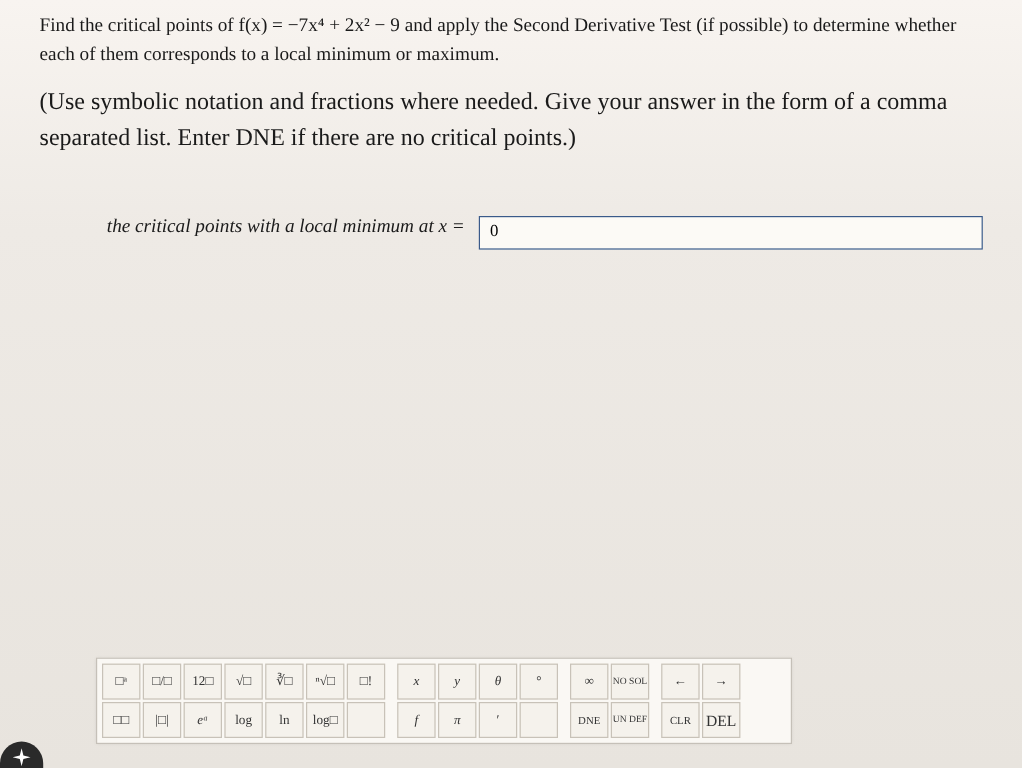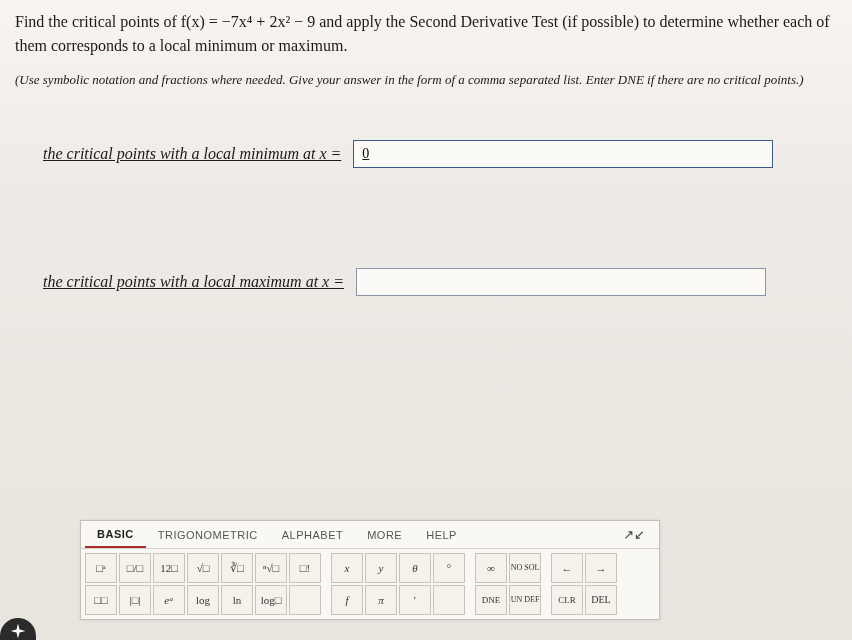--- a/index.html
+++ b/index.html
@@ -10,42 +10,39 @@
     body {
       font-family: Georgia, 'Times New Roman', serif;
       background: #f0ede8;
       width: 852px;
       height: 640px;
       overflow: hidden;
       position: relative;
       color: #1a1a1a;
     }
     .content {
-      padding: 10px 15px;
+      padding: 10px 33px;
       background: linear-gradient(to bottom, #f8f4f0 0%, #eeeae5 30%, #e8e4de 100%);
       height: 100%;
       position: relative;
     }
     .problem-text {
       font-size: 16px;
       line-height: 1.5;
       margin-bottom: 12px;
     }
     .instructions {
-      font-size: 13px;
+      font-size: 20px;
       line-height: 1.5;
       margin-bottom: 50px;
-      font-style: italic;
     }
     .input-row {
       display: flex;
-      align-items: center;
       margin-bottom: 100px;
-      margin-left: 28px;
-      text-decoration: underline;
+      margin-left: 56px;
     }
     .input-row:last-of-type {
       margin-bottom: 60px;
     }
     .input-label {
       font-size: 16px;
       margin-right: 12px;
       white-space: nowrap;
     }
     .answer-input {
@@ -165,34 +162,22 @@
 
 <div class="content">
   <p class="problem-text">Find the critical points of f(x) = −7x⁴ + 2x² − 9 and apply the Second Derivative Test (if possible) to determine whether each of them corresponds to a local minimum or maximum.</p>
   <p class="instructions">(Use symbolic notation and fractions where needed. Give your answer in the form of a comma separated list. Enter DNE if there are no critical points.)</p>
 
   <div class="input-row">
     <span class="input-label italic">the critical points with a local minimum at x =</span>
     <input type="text" class="answer-input" value="0" style="">
   </div>
 
-  <div class="input-row">
-    <span class="input-label italic">the critical points with a local maximum at x =</span>
-    <input type="text" class="answer-input secondary" value="" style="">
-  </div>
 
   <div class="math-palette">
-    <div class="palette-tabs">
-      <div class="tab active">BASIC</div>
-      <div class="tab">TRIGONOMETRIC</div>
-      <div class="tab">ALPHABET</div>
-      <div class="tab">MORE</div>
-      <div class="tab">HELP</div>
-      <div class="expand-icon">↗↙</div>
-    </div>
     <div class="palette-body">
       <div class="button-group group-7x2">
         <button class="palette-btn">□ᵃ</button>
         <button class="palette-btn">□/□</button>
         <button class="palette-btn">12□</button>
         <button class="palette-btn">√□</button>
         <button class="palette-btn">∛□</button>
         <button class="palette-btn">ⁿ√□</button>
         <button class="palette-btn">□!</button>
         <button class="palette-btn">□□</button>
@@ -219,21 +204,21 @@
         <button class="palette-btn">∞</button>
         <button class="palette-btn small-stack">NO SOL</button>
         <button class="palette-btn" style="font-size:9px">DNE</button>
         <button class="palette-btn small-stack">UN DEF</button>
       </div>
 
       <div class="button-group group-2x2">
         <button class="palette-btn">←</button>
         <button class="palette-btn">→</button>
         <button class="palette-btn" style="font-size:9px">CLR</button>
-        <button class="palette-btn" style="font-size:10px">DEL</button>
+        <button class="palette-btn" style="font-size:13px">DEL</button>
       </div>
     </div>
   </div>
 
   <div class="circle-indicator">
     <svg width="18" height="18" viewBox="0 0 24 24" fill="white">
         <path d="M12 2 L14 10 L22 12 L14 14 L12 22 L10 14 L2 12 L10 10 Z"></path>
       </svg>
   </div>
 </div>

